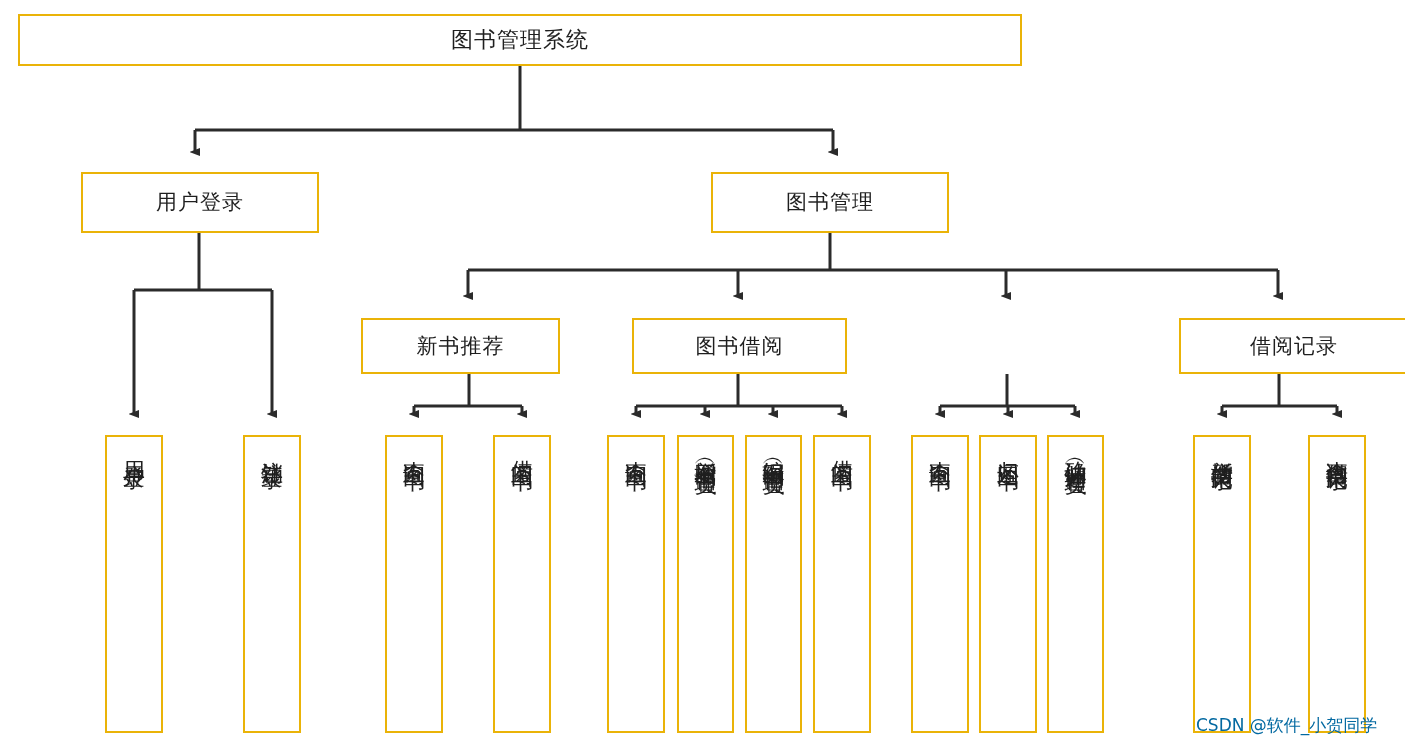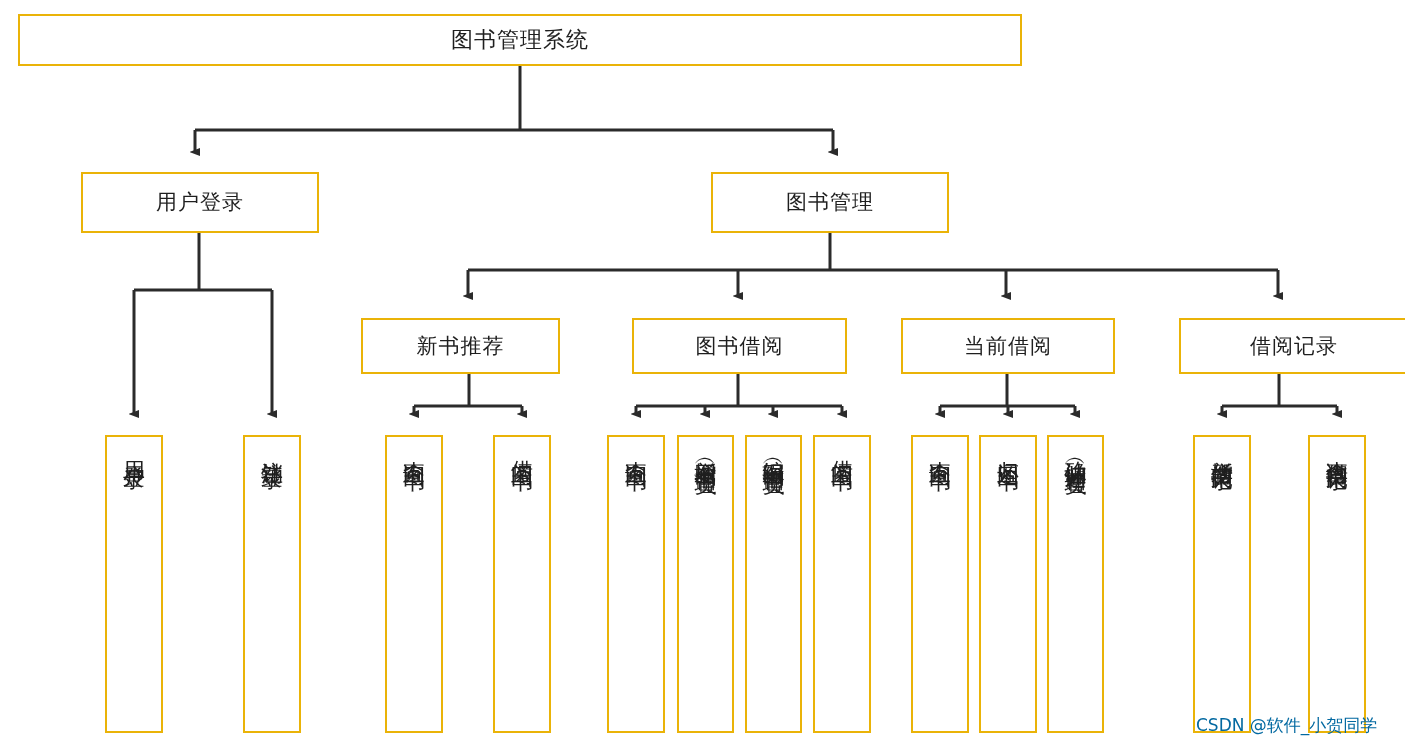--- a/index.html
+++ b/index.html
@@ -135,23 +135,20 @@
   </div>
 
   <div class="node h" style="left:361px; top:318px; width:199px; height:56px;">
     <span class="lbl">新书推荐</span>
   </div>
 
   <div class="node h" style="left:632px; top:318px; width:215px; height:56px;">
     <span class="lbl">图书借阅</span>
   </div>
 
-  <div class="node h" style="left:901px; top:318px; width:214px; height:56px;">
-    <span class="lbl">当前借阅</span>
-  </div>
 
   <div class="node h" style="left:1172px; top:318px; width:230px; height:56px;margin-left:7px;">
     <span class="lbl">借阅记录</span>
   </div>
 
   <div class="node v" style="left:105px; top:435px; width:58px; height:298px;">
     <span class="lbl">用户登录</span>
   </div>
 
   <div class="node v" style="left:243px; top:435px; width:58px; height:298px;">

